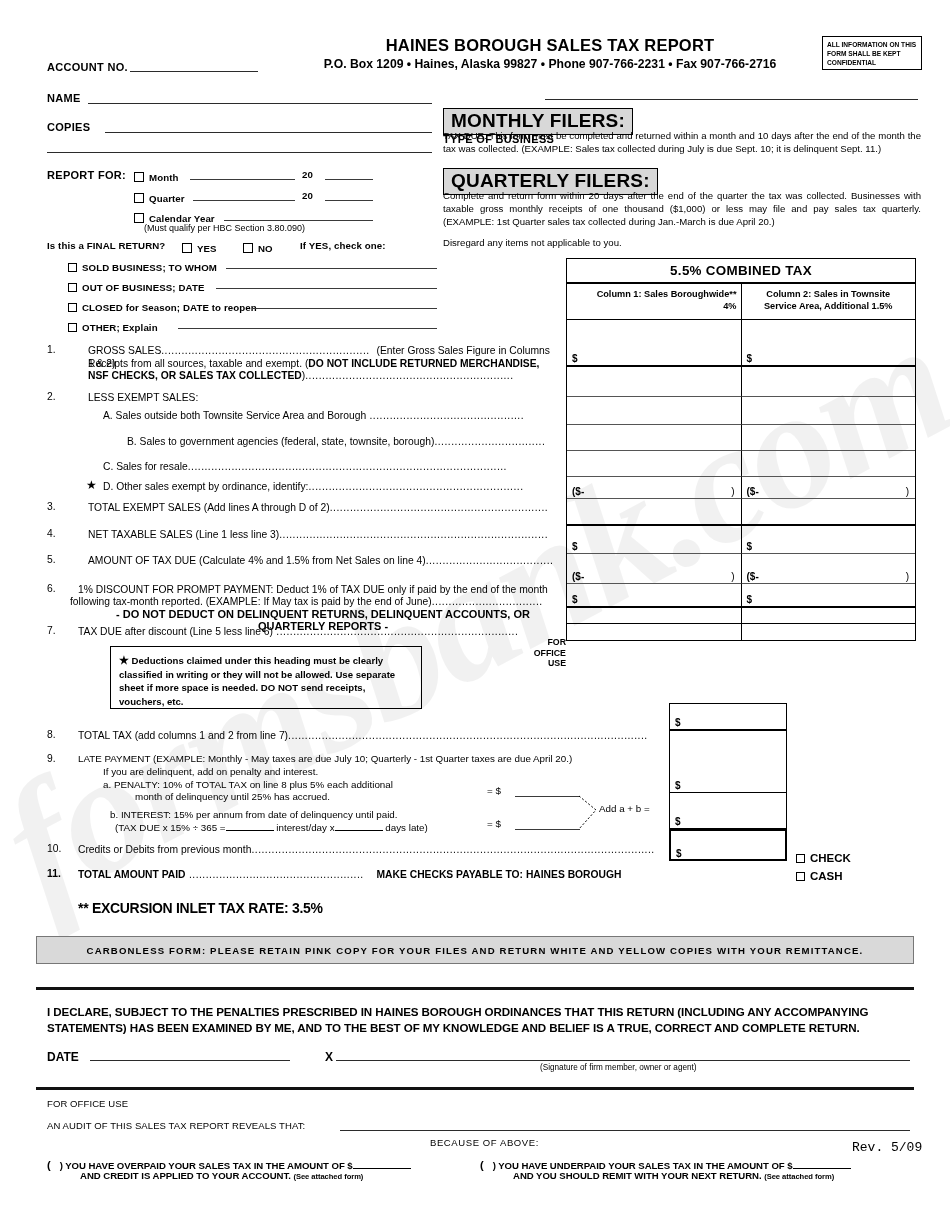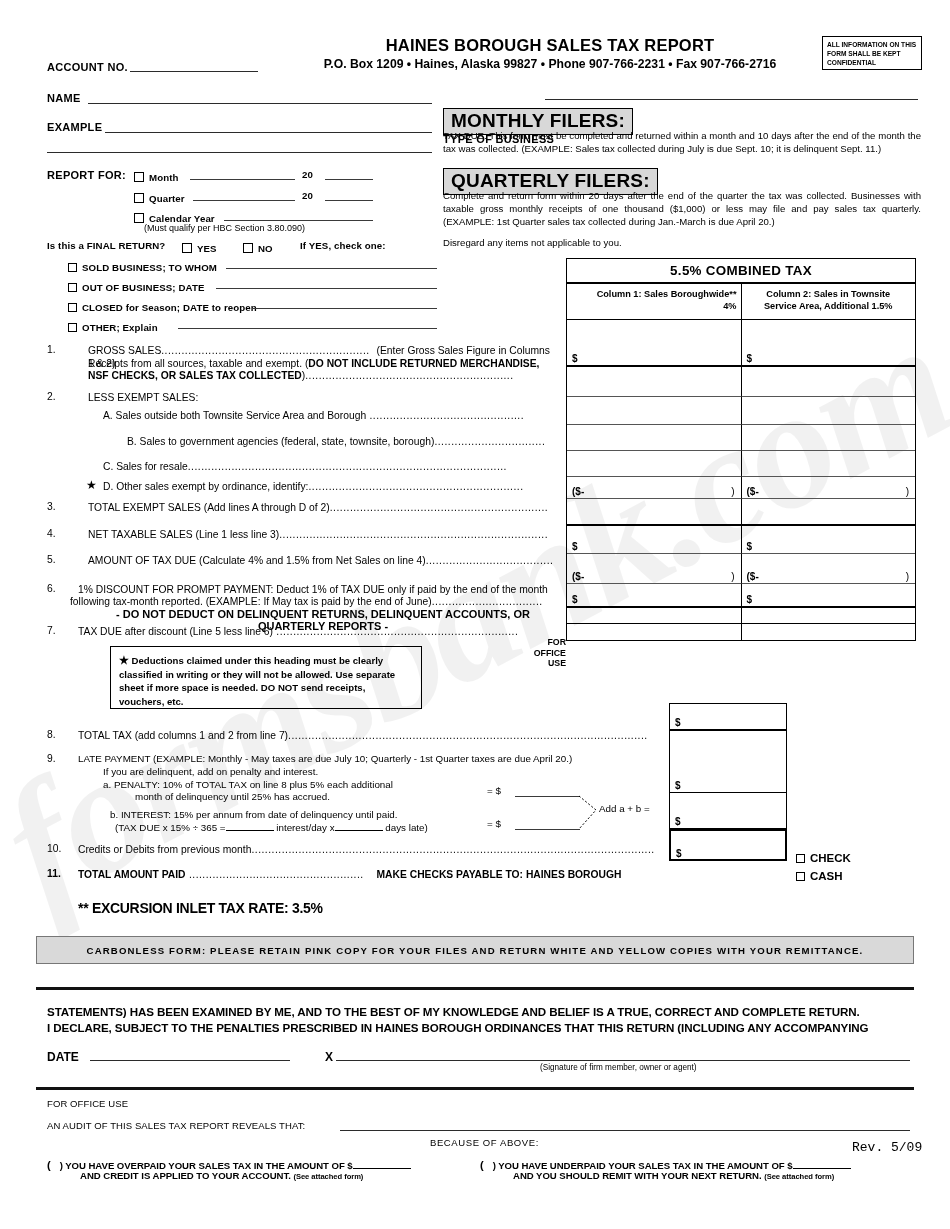--- a/index.html
+++ b/index.html
@@ -154,21 +154,21 @@
     <div class="abs hdr-title">HAINES BOROUGH SALES TAX REPORT</div>
     <div class="abs hdr-sub">P.O. Box 1209 • Haines, Alaska 99827 • Phone 907-766-2231 • Fax 907-766-2716</div>
     <div class="abs conf-box">ALL INFORMATION ON THIS FORM SHALL BE KEPT CONFIDENTIAL</div>
 
     <div class="abs lbl" style="left:47px;top:61px;">ACCOUNT NO.</div>
     <div class="rule" style="left:130px;top:71px;width:128px;"></div>
 
     <div class="abs lbl" style="left:47px;top:92px;">NAME</div>
     <div class="rule" style="left:88px;top:103px;width:344px;"></div>
 
-    <div class="abs lbl" style="left:47px;top:121px;">EXAMPLE</div>
+    <div class="abs lbl" style="left:47px;top:121px;">COPIES</div>
     <div class="rule" style="left:105px;top:132px;width:327px;"></div>
     <div class="rule" style="left:47px;top:152px;width:385px;"></div>
 
     <div class="abs lbl" style="left:443px;top:89px;margin-top:44px;">TYPE OF BUSINESS</div>
     <div class="rule" style="left:545px;top:99px;width:373px;"></div>
 
     <div class="abs" style="left:443px;top:108px;">
       <span class="tag-box">MONTHLY FILERS:</span>
     </div>
     <div class="abs para" style="left:443px;top:130px;width:478px;">TAX DUE: This form must be completed and returned within a month and 10 days after the end of the month the tax was collected. (EXAMPLE: Sales tax collected during July is due Sept. 10; it is delinquent Sept. 11.)</div>
@@ -453,22 +453,22 @@
       <span class="cbx cbx-sm"></span><span style="font-size:11.5px;font-weight:700;">CASH</span>
     </div>
 
     <div class="abs" style="left:78px;top:900px;font-size:14px;font-weight:700;letter-spacing:-.3px;">** EXCURSION INLET TAX RATE: 3.5%</div>
 
     <div class="abs banner">CARBONLESS FORM:  PLEASE  RETAIN  PINK  COPY  FOR  YOUR  FILES  AND  RETURN  WHITE  AND  YELLOW  COPIES  WITH  YOUR  REMITTANCE.</div>
 
     <div class="abs" style="left:36px;top:987px;width:878px;height:3px;background:#111;"></div>
 
     <div class="abs declare">
+      <div>I DECLARE, SUBJECT TO THE PENALTIES PRESCRIBED IN HAINES BOROUGH ORDINANCES THAT THIS RETURN (INCLUDING ANY ACCOMPANYING</div>
       <div>STATEMENTS) HAS BEEN EXAMINED BY ME, AND TO THE BEST OF MY KNOWLEDGE AND BELIEF IS A TRUE, CORRECT AND COMPLETE RETURN.</div>
-      <div>I DECLARE, SUBJECT TO THE PENALTIES PRESCRIBED IN HAINES BOROUGH ORDINANCES THAT THIS RETURN (INCLUDING ANY ACCOMPANYING</div>
     </div>
 
     <div class="abs" style="left:47px;top:1050px;font-size:12px;font-weight:700;">DATE</div>
     <div class="rule" style="left:90px;top:1060px;width:200px;"></div>
     <div class="abs" style="left:325px;top:1050px;font-size:12px;font-weight:700;">X</div>
     <div class="rule" style="left:336px;top:1060px;width:574px;"></div>
     <div class="abs sig-note">(Signature of firm member, owner or agent)</div>
 
     <div class="abs" style="left:36px;top:1087px;width:878px;height:2.5px;background:#111;"></div>
 

